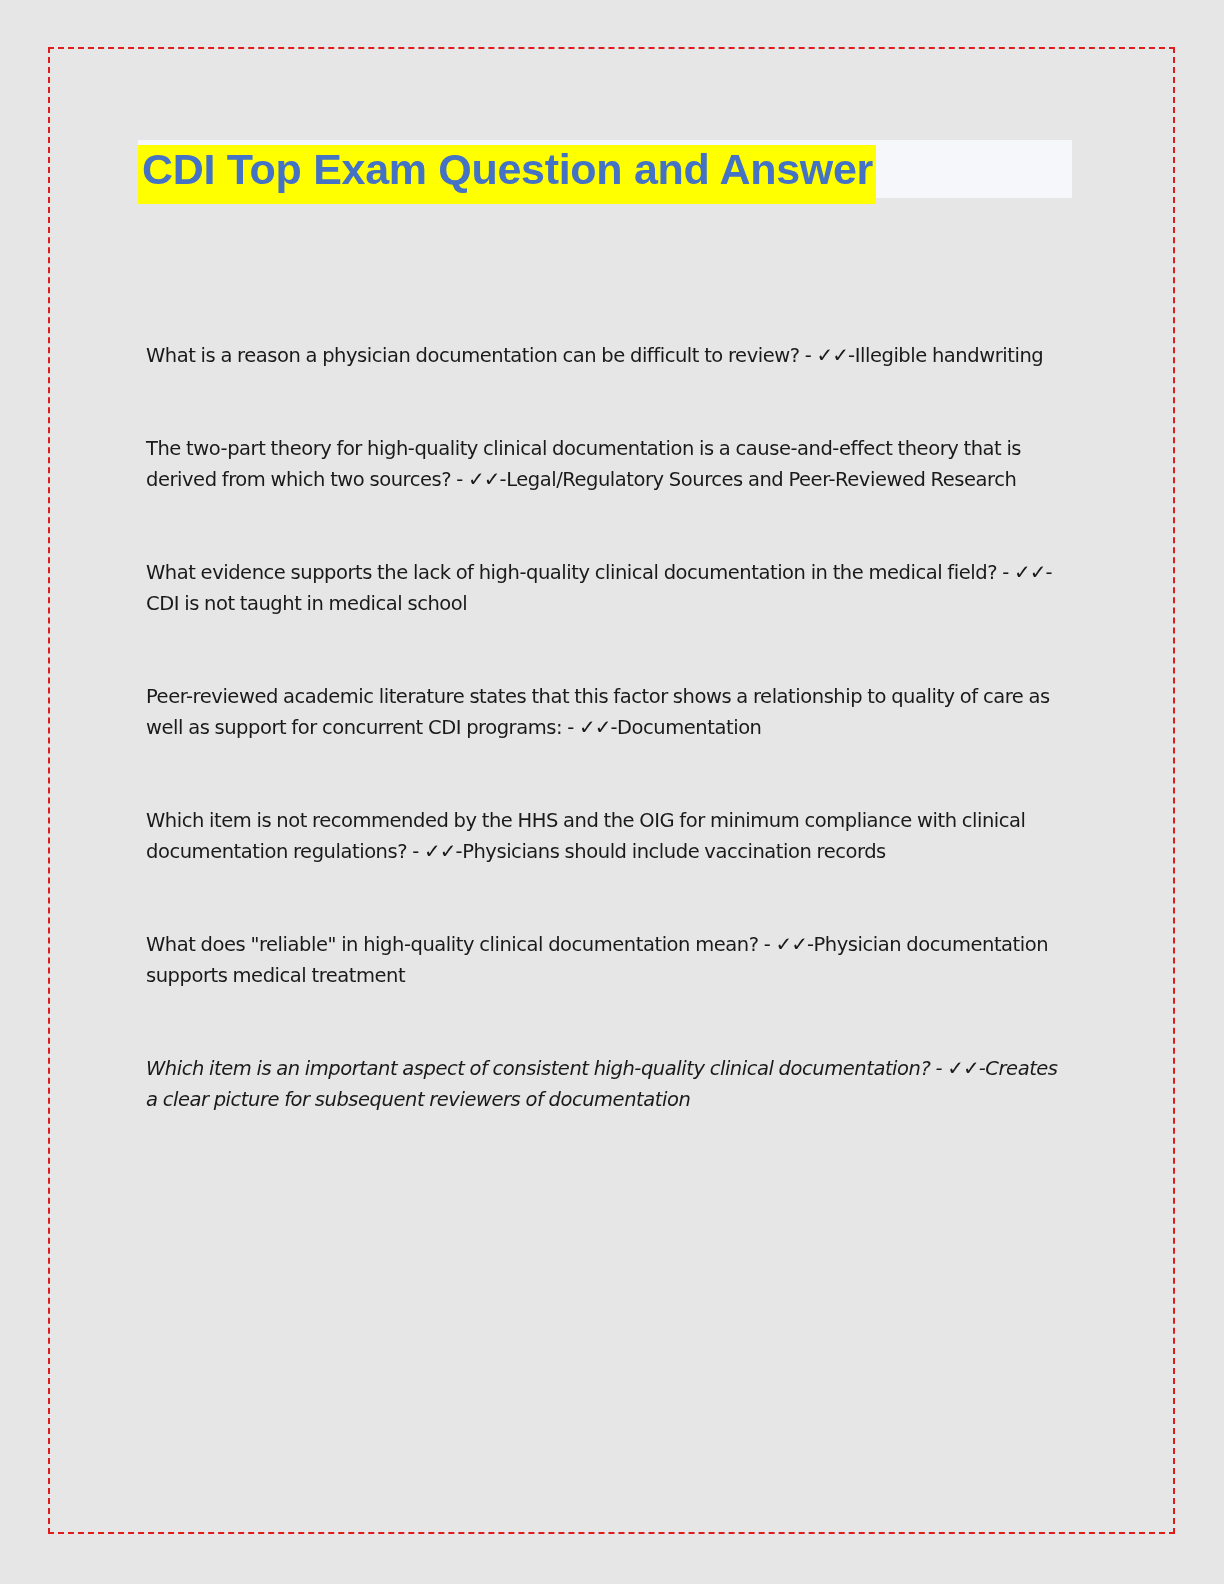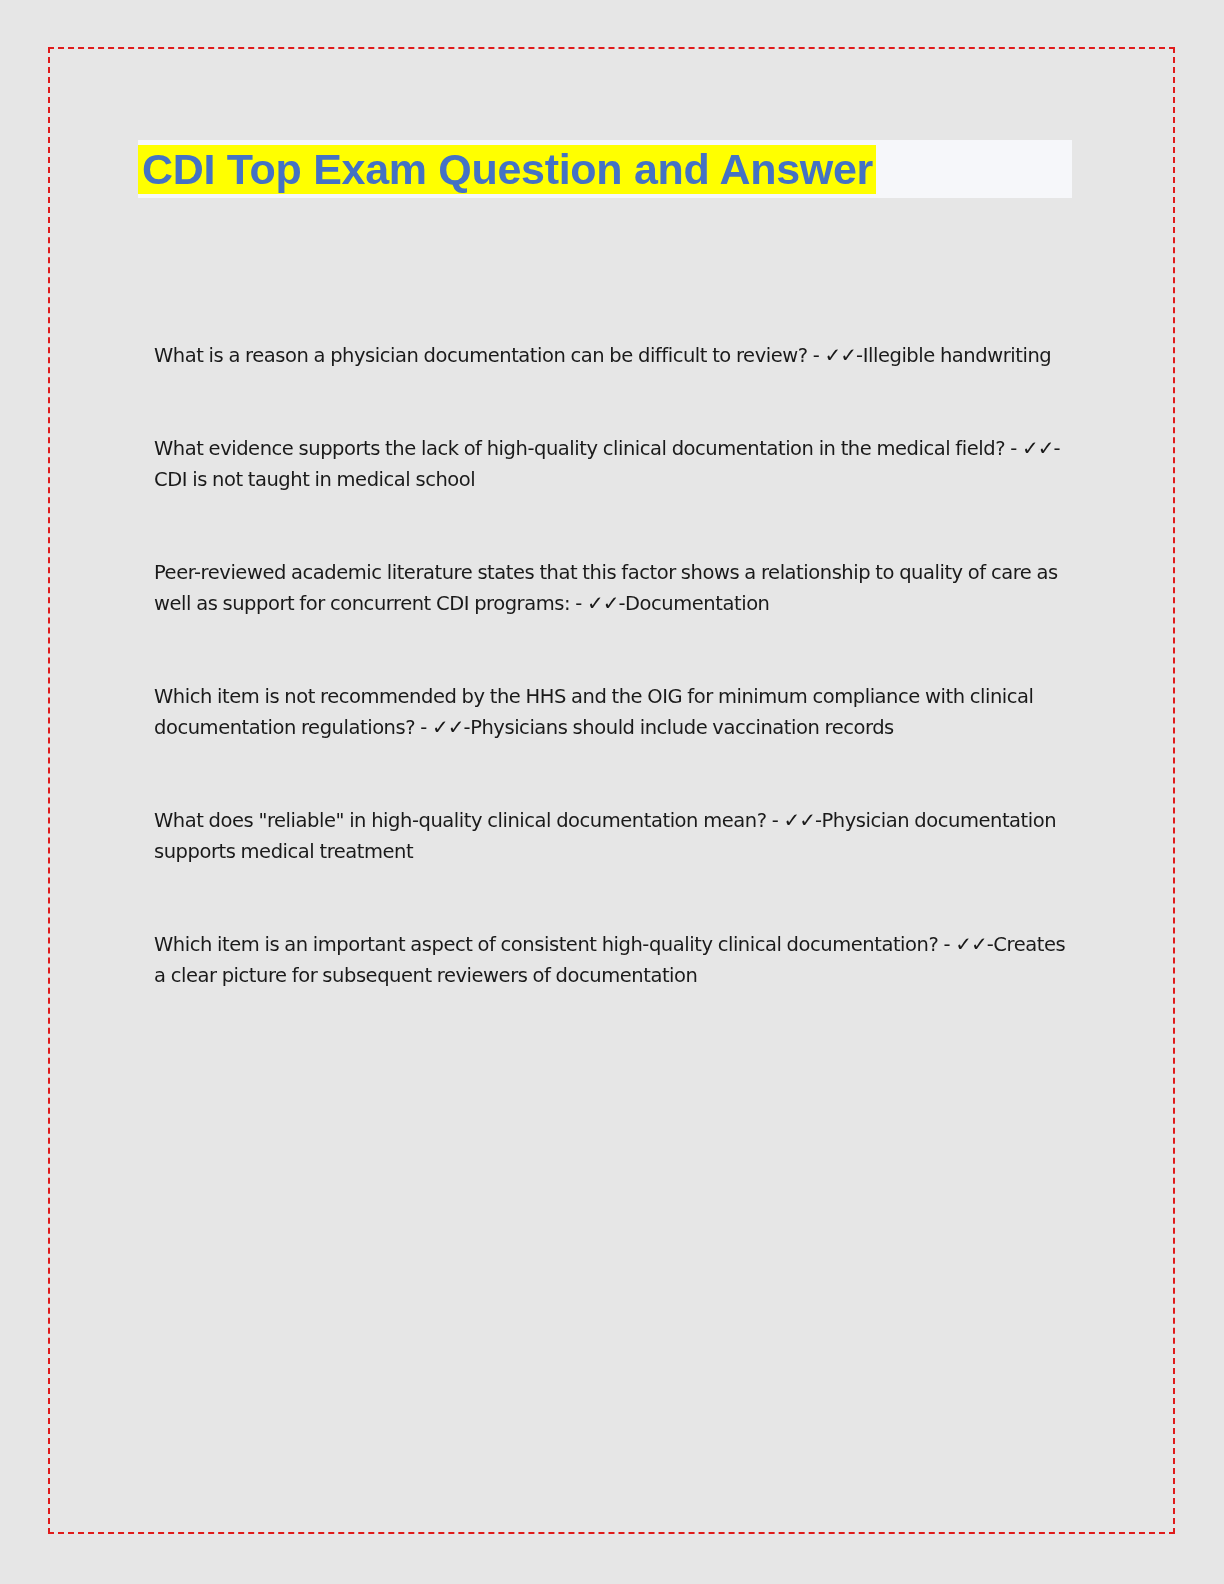--- a/index.html
+++ b/index.html
@@ -53,44 +53,45 @@
     font-family: "Liberation Sans Narrow", "Liberation Sans", sans-serif;
     font-size: 43px;
     line-height: 58px;
     font-weight: bold;
     color: #4472c4;
     letter-spacing: -0.3px;
     display: block;
   }
   .doc-title .hl {
     background: #ffff00;
-    padding: 0 3px 1px 4px;
+    padding: 0 3px 11px 4px;
     box-decoration-break: clone;
     -webkit-box-decoration-break: clone;
   }
 
   
   .qa-list {
     position: absolute;
-    left: 154px;
+    left: 146px;
     top: 340px;
     width: 915px;
   }
   .qa-item {
     font-size: 19.5px;
     line-height: 31px;
     color: #1a1a1a;
     margin: 0 0 62px 0;
     font-family: "DejaVu Sans", sans-serif;
     letter-spacing: -0.45px;
     word-spacing: -0.6px;
     text-align: left;
   }
   .qa-item:last-child {
     margin-bottom: 16px;
+    font-style: italic;
   }
   .check-mark {
     font-weight: bold;
     font-size: 20px;
     letter-spacing: -1px;
   }
 </style>
 </head>
 <body>
 
@@ -102,20 +103,21 @@
     <span class="title-line-wrap">
       <span class="doc-title"><span class="hl">CDI Top Exam Question and Answer</span></span>
     </span>
   </div>
 
   <div class="qa-list">
 
     <p class="qa-item"><span>What is a reason a physician documentation can be difficult to review? - </span><span class="check-mark">✓✓</span><span>-Illegible handwriting</span></p>
 
 
+    <p class="qa-item"><span>The two-part theory for high-quality clinical documentation is a cause-and-effect theory that is derived from which two sources? - </span><span class="check-mark">✓✓</span><span>-Legal/Regulatory Sources and Peer-Reviewed Research</span></p>
 
 
     <p class="qa-item"><span>What evidence supports the lack of high-quality clinical documentation in the medical field? - </span><span class="check-mark">✓✓</span><span>-CDI is not taught in medical school</span></p>
 
     <p class="qa-item"><span>Peer-reviewed academic literature states that this factor shows a relationship to quality of care as well as support for concurrent CDI programs: - </span><span class="check-mark">✓✓</span><span>-Documentation</span></p>
 
     <p class="qa-item"><span>Which item is not recommended by the HHS and the OIG for minimum compliance with clinical documentation regulations? - </span><span class="check-mark">✓✓</span><span>-Physicians should include vaccination records</span></p>
 
     <p class="qa-item"><span>What does "reliable" in high-quality clinical documentation mean? - </span><span class="check-mark">✓✓</span><span>-Physician documentation supports medical treatment</span></p>
 

